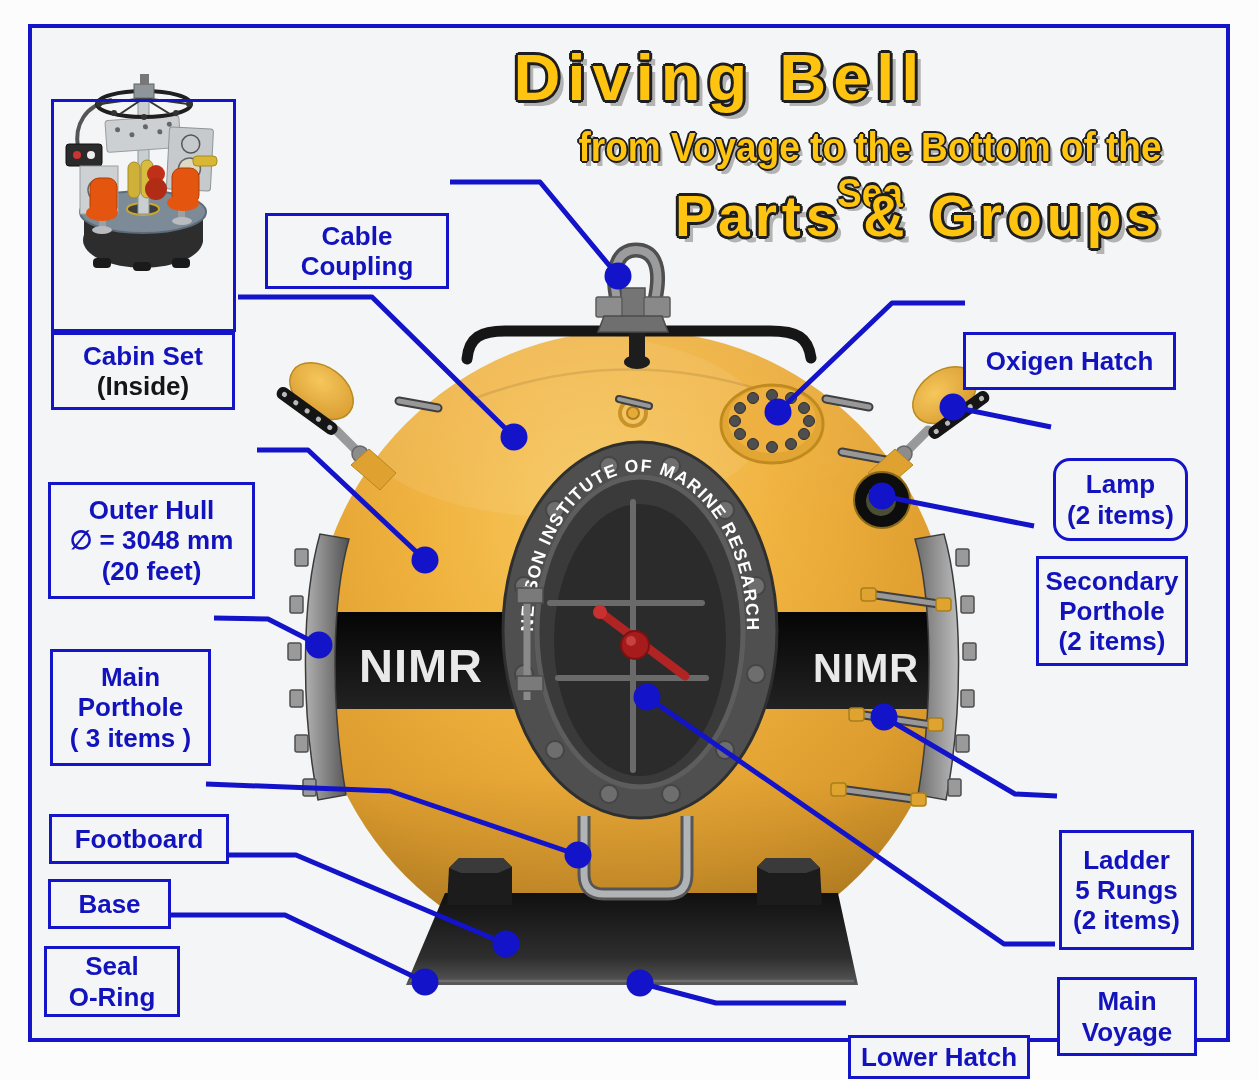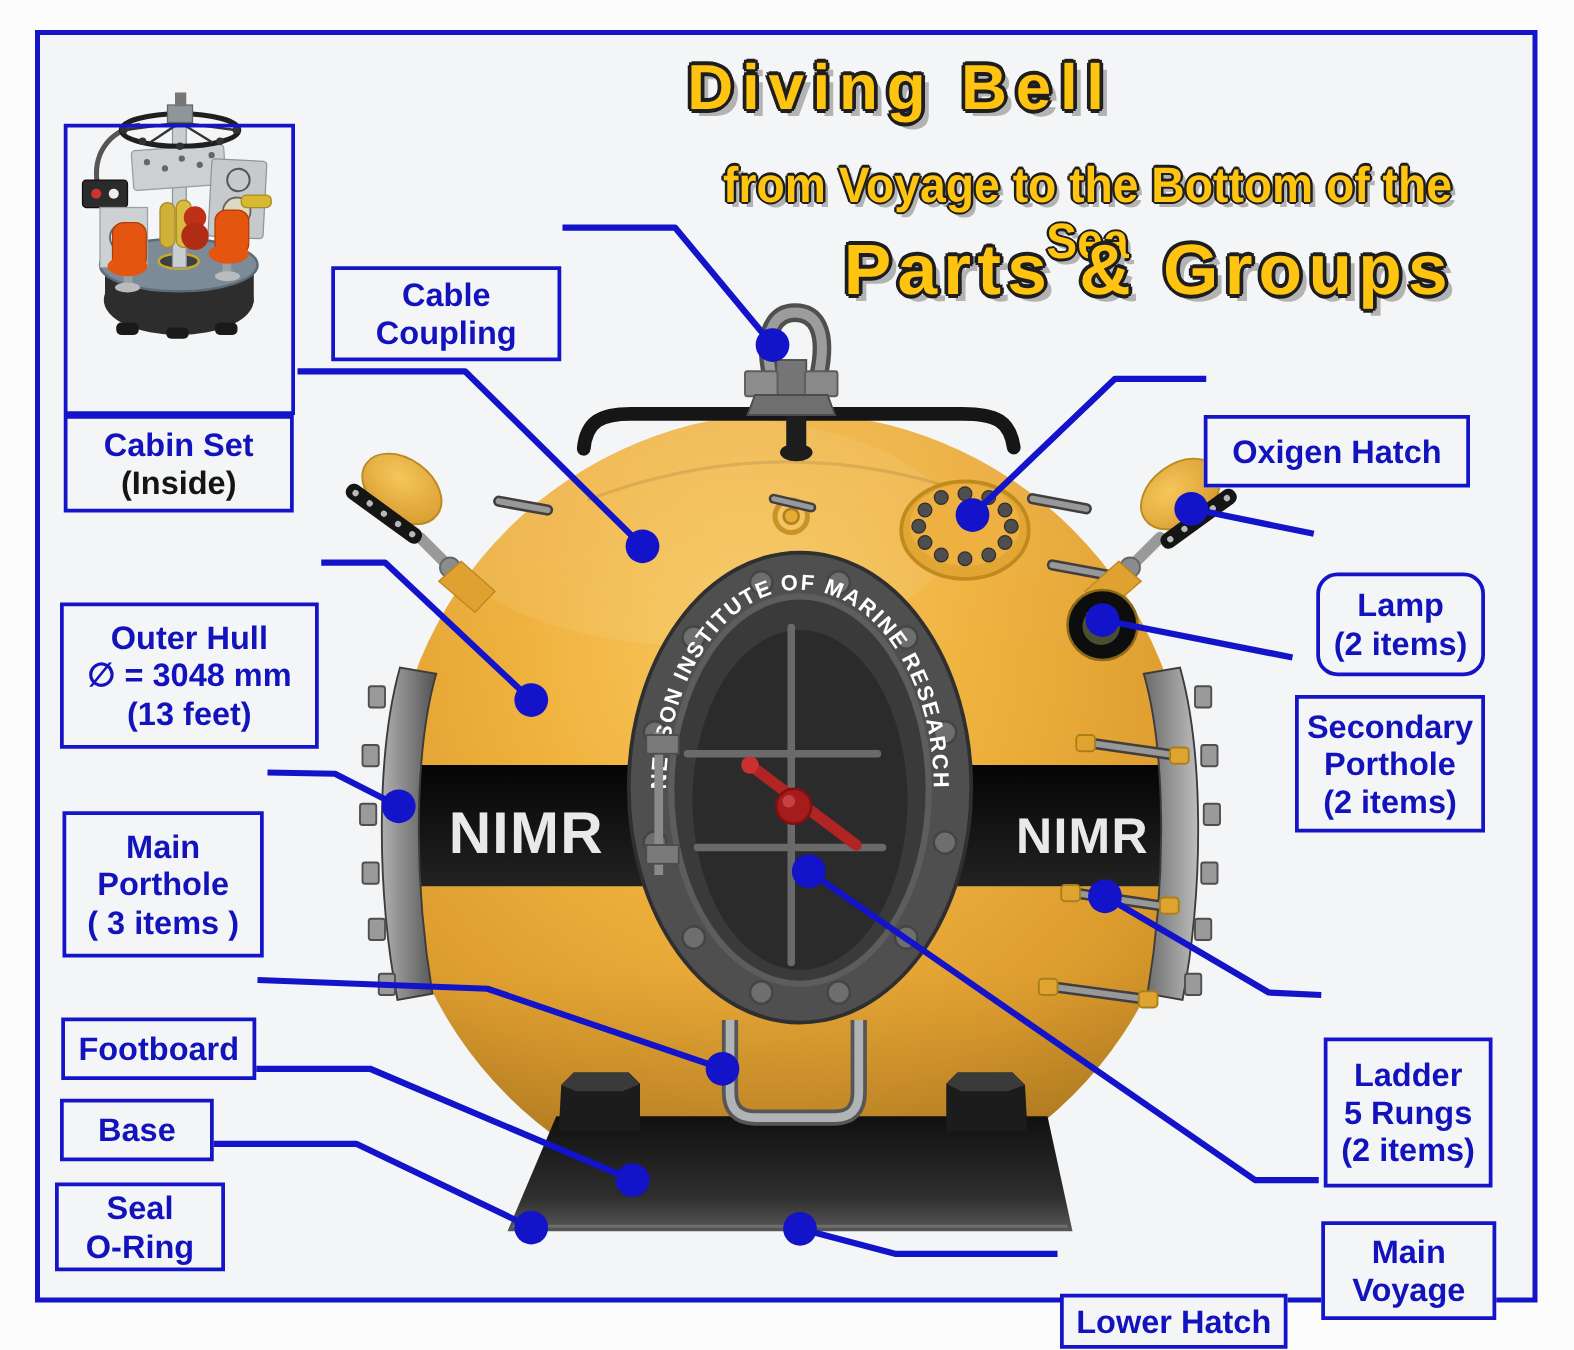--- a/index.html
+++ b/index.html
@@ -4,21 +4,21 @@
 <style>
   html,body{margin:0;padding:0;background:#fcfcfc;}
   .stage{position:relative;width:1259px;height:1080px;overflow:hidden;
          font-family:"Liberation Sans",sans-serif;background:#fcfcfc;}
   .stage svg{position:absolute;left:0;top:0;z-index:1;}
   .ttl{position:absolute;z-index:2;text-align:center;font-weight:bold;color:#FFC40F;}
   .ttl-big{text-shadow:-3px 0 #1e1e1e,3px 0 #1e1e1e,0 -3px #1e1e1e,0 3px #1e1e1e,
     -2px -2px #1e1e1e,2px -2px #1e1e1e,-2px 2px #1e1e1e,2px 2px #1e1e1e,6px 6px 0 #b3b3b3;}
   .ttl-sm{text-shadow:-2px 0 #1e1e1e,2px 0 #1e1e1e,0 -2px #1e1e1e,0 2px #1e1e1e,
     -1px -1px #1e1e1e,1px -1px #1e1e1e,-1px 1px #1e1e1e,1px 1px #1e1e1e,4px 4px 0 #b3b3b3;}
-  .t-main{left:430px;top:40px;width:580px;font-size:51px;letter-spacing:7px;}
+  .t-main{left:430px;top:40px;width:580px;font-size:65px;letter-spacing:7px;}
   .t-sub{left:560px;top:129px;width:620px;font-size:37px;letter-spacing:0px;transform:scaleY(1.08);}
   .t-parts{left:654px;top:183px;width:530px;font-size:57px;letter-spacing:5px;}
   .label-box{position:absolute;z-index:3;box-sizing:border-box;border:3px solid #1414C8;
     background:#f4f5f6;display:flex;flex-direction:column;align-items:center;justify-content:center;
     text-align:center;color:#1313BE;font-weight:bold;font-size:26px;line-height:1.16;margin-top:48px;}
   .label-box .dark{color:#151515;text-align:right;}
   .label-box.inset{background:transparent;}
 </style>
 </head>
 <body>
@@ -382,30 +382,30 @@
 </div>
 
 <div class="label-box" style="left:265px;top:165px;width:184px;height:76px;">
   <div>Cable</div>
   <div>Coupling</div>
 </div>
 
 <div class="label-box" style="left:48px;top:434px;width:207px;height:117px;">
   <div>Outer Hull</div>
   <div>∅ = 3048 mm</div>
-  <div>(13 feet)</div>
+  <div>(20 feet)</div>
 </div>
 
 <div class="label-box" style="left:50px;top:601px;width:161px;height:117px;">
   <div>Main</div>
   <div>Porthole</div>
   <div>( 3 items )</div>
 </div>
 
-<div class="label-box" style="left:49px;top:766px;width:156px;height:50px;">
+<div class="label-box" style="left:49px;top:766px;width:180px;height:50px;">
   <div>Footboard</div>
 </div>
 
 <div class="label-box" style="left:48px;top:831px;width:123px;height:50px;">
   <div>Base</div>
 </div>
 
 <div class="label-box" style="left:44px;top:898px;width:136px;height:71px;">
   <div>Seal</div>
   <div>O-Ring</div>

